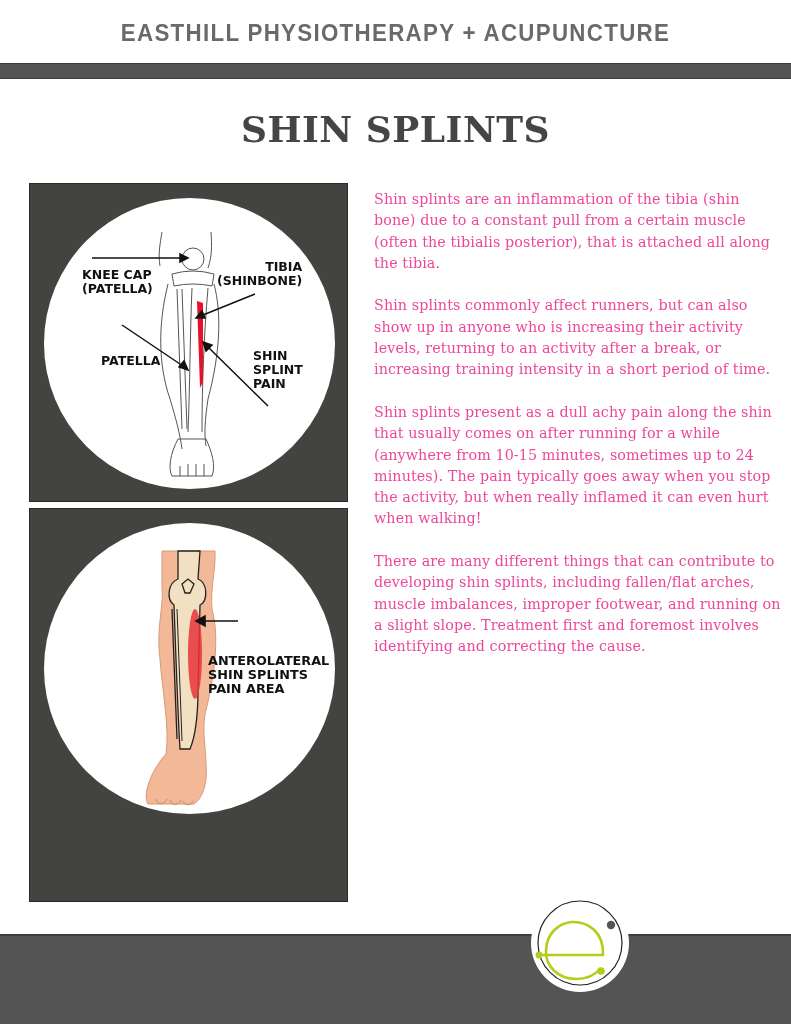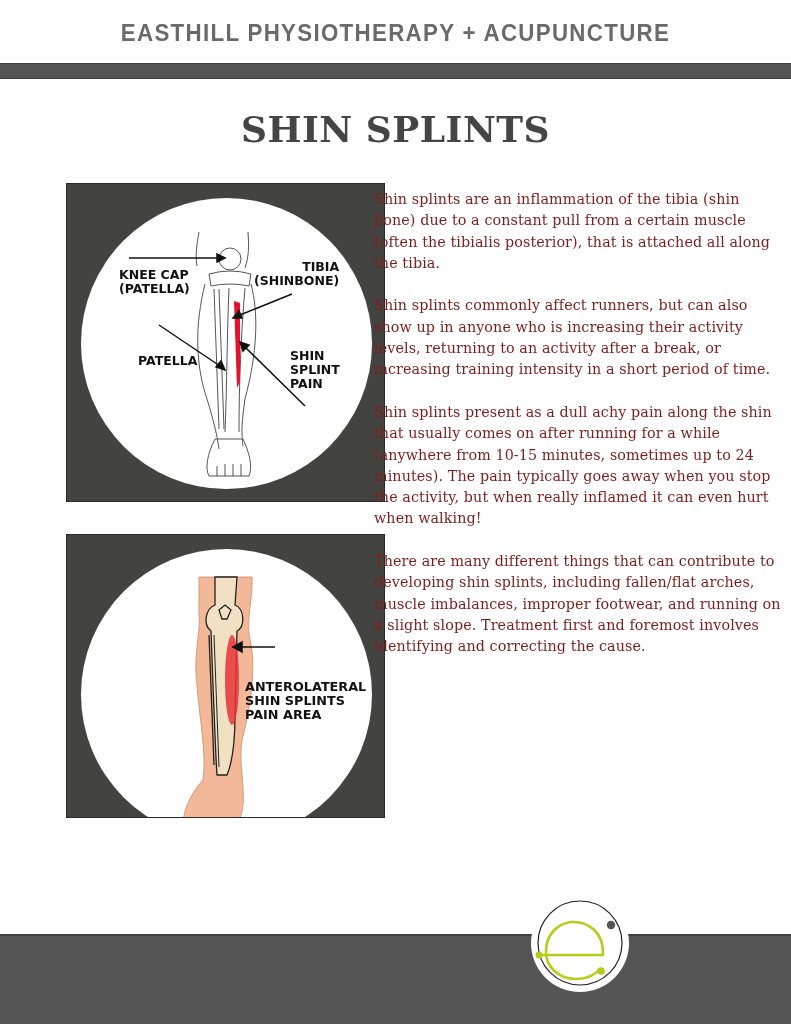--- a/index.html
+++ b/index.html
@@ -17,38 +17,38 @@
     background: #545454; border-top: 1px solid #3e3e3e; border-bottom: 1px solid #3e3e3e;
   }
   .page-title {
     position: absolute; left: 0; top: 108px; width: 791px; text-align: center;
     font-family: "DejaVu Serif", serif; font-weight: bold; font-size: 36px;
     color: #454545; letter-spacing: 0.5px;
   }
 
   .panel {
     position: absolute; left: 29px; width: 319px; background: #434340;
-    border: 1px solid #2a2a28; overflow: hidden; margin-left: 37px;
+    border: 1px solid #2a2a28; overflow: hidden;
   }
   .panel-1 { top: 183px; height: 319px; }
-  .panel-2 { top: 534px; height: 284px; }
+  .panel-2 { top: 508px; height: 394px; }
   .panel .circle {
     position: absolute; left: 14px; top: 14px; width: 291px; height: 291px;
     background: #ffffff; border-radius: 50%; overflow: hidden;
   }
   .panel svg { position: absolute; left: 0; top: 0; }
   .label {
     position: absolute; font-family: "DejaVu Sans", sans-serif; font-weight: bold;
     font-size: 12.5px; line-height: 14px; color: #111; white-space: pre-line;
   }
 
   .body-text {
     position: absolute; left: 374px; top: 189px; width: 408px;
     font-family: "DejaVu Serif", serif; font-size: 14.3px; line-height: 21.3px;
-    color: #7f1d1d; letter-spacing: 0.1px;
+    color: #ec4899; letter-spacing: 0.1px;
   }
   .body-text p { margin-bottom: 21.3px; }
 
   .footer {
     position: absolute; left: 0; top: 934px; width: 791px; height: 90px;
     background: #545454; border-top: 2px solid #3e3e3e;
   }
   .logo {
     position: absolute; left: 530px; top: 892px; width: 100px; height: 100px;
   }

